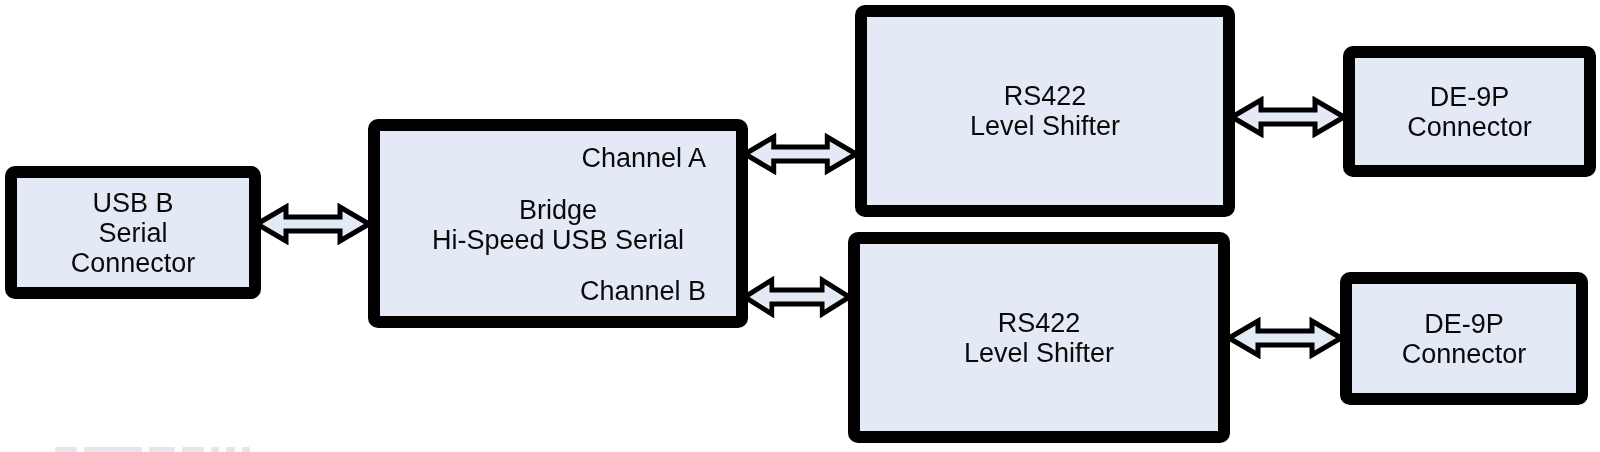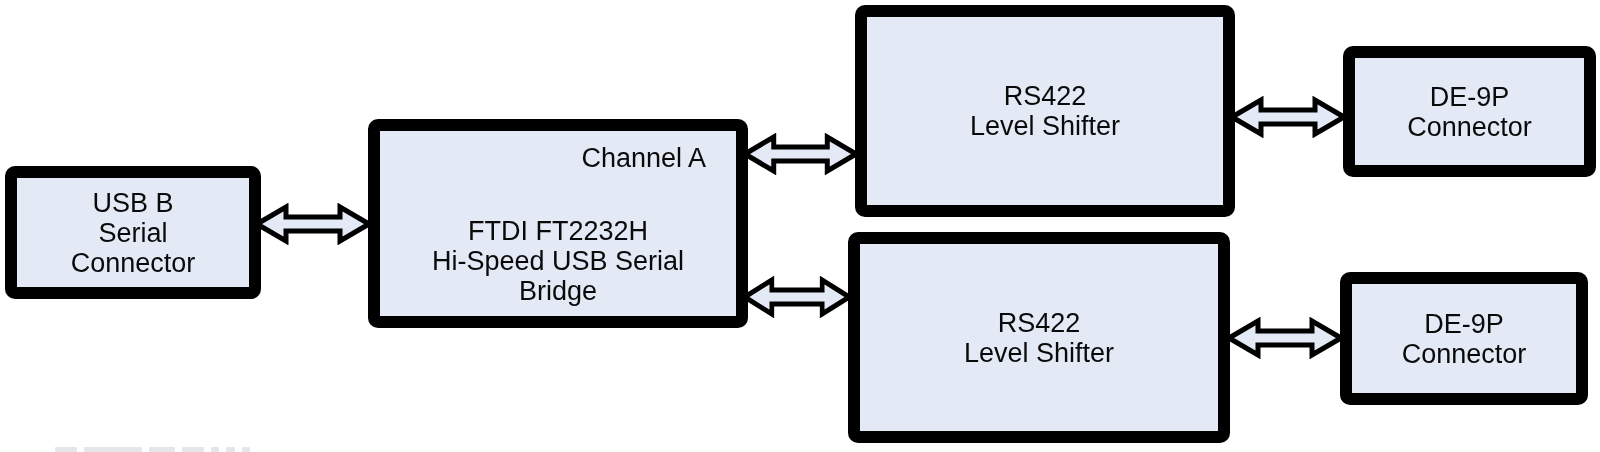--- a/index.html
+++ b/index.html
@@ -76,24 +76,24 @@
 
   <div class="block b-usb">
     <div class="line">USB B</div>
     <div class="line">Serial</div>
     <div class="line">Connector</div>
   </div>
 
   <div class="block b-ftdi">
     <div class="channel-row line">Channel A</div>
     <div>
-      <div class="line">FTDI FT2232H</div>
+      <div class="line">Bridge</div>
       <div class="line">Hi-Speed USB Serial</div>
-      <div class="line">Bridge</div>
     </div>
+    <div class="channel-row line">Channel B</div>
   </div>
 
   <div class="block b-rs422a">
     <div class="line">RS422</div>
     <div class="line">Level Shifter</div>
   </div>
 
   <div class="block b-de9pa">
     <div class="line">DE-9P</div>
     <div class="line">Connector</div>

